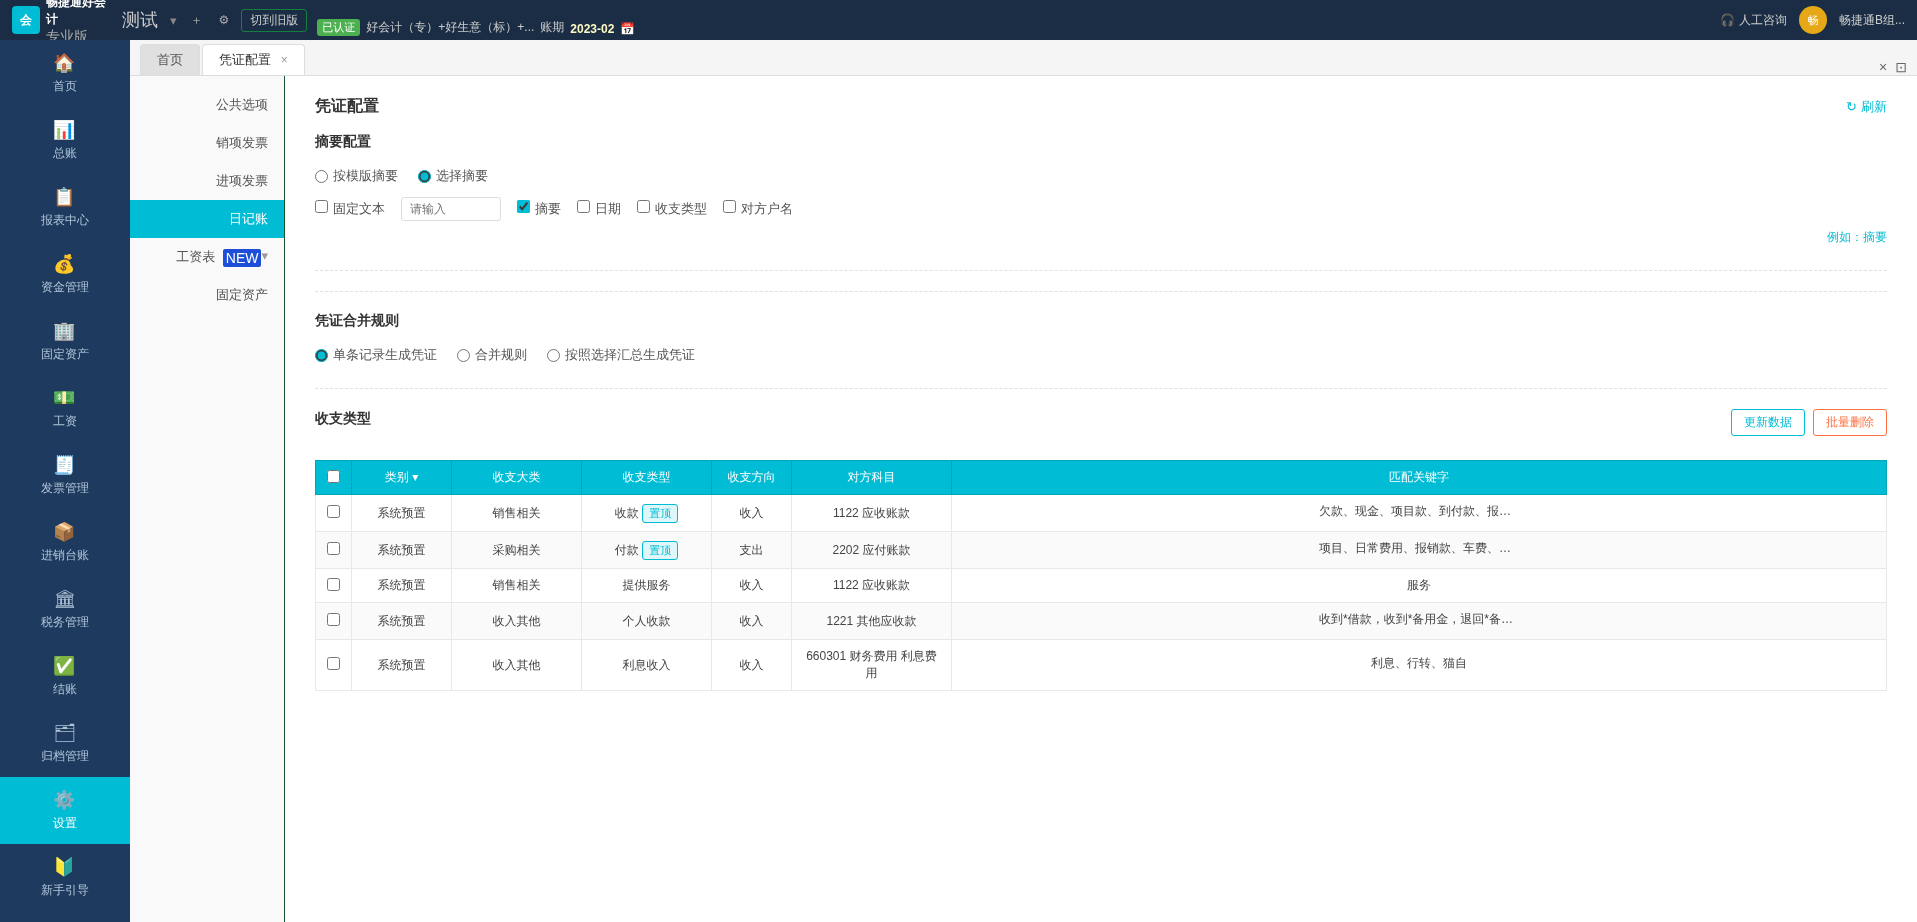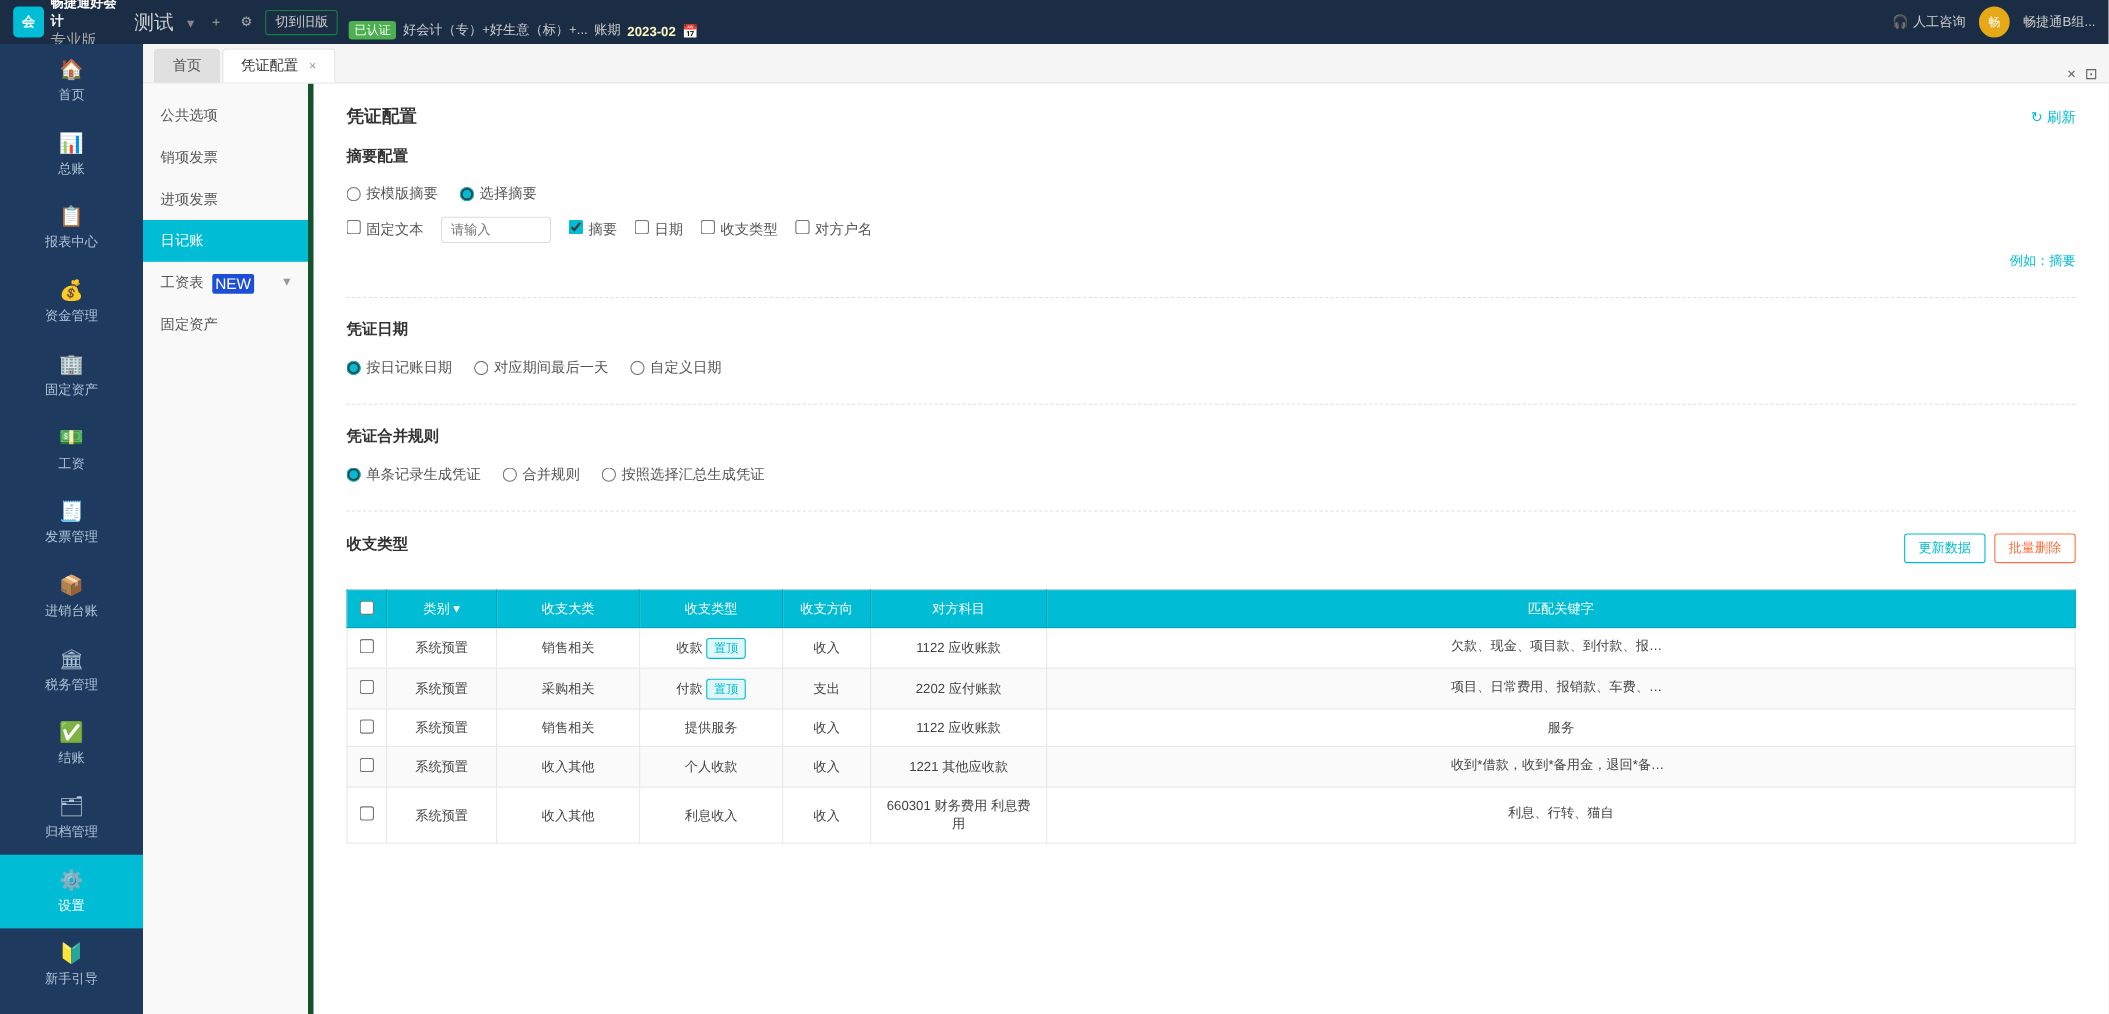--- a/index.html
+++ b/index.html
@@ -39,21 +39,21 @@
     .tab-item { padding: 6px 16px; border-radius: 4px 4px 0 0; font-size: 13px; cursor: pointer; background: #e0e0e0; color: #555; border: 1px solid #ddd; border-bottom: none; }
     .tab-item.active { background: white; color: #333; border-color: #ddd; }
     .tab-close { margin-left: 6px; color: #999; font-size: 12px; cursor: pointer; }
     .tab-window-btns { margin-left: auto; display: flex; gap: 8px; align-items: center; }
     .win-btn { background: none; border: none; font-size: 14px; cursor: pointer; color: #666; }
 
     
     .page-content { flex: 1; display: flex; overflow: hidden; background: white; }
 
     
-    .left-nav { width: 155px; background: #f9f9f9; border-right: 5px solid #14532d; flex-shrink: 0; padding-top: 10px; }
+    .left-nav { width: 155px; background: #f9f9f9; border-right: 1px solid #14532d; flex-shrink: 0; padding-top: 10px; text-align: right; }
     .left-nav-item { padding: 10px 16px; font-size: 13px; color: #555; cursor: pointer; position: relative; }
     .left-nav-item.active { background: #00bcd4; color: white; }
     .left-nav-item .new-badge { background: #1d4ed8; color: white; font-size: 14px; padding: 1px 3px; border-radius: 2px; margin-left: 4px; vertical-align: middle; }
     .left-nav-item .arrow { float: right; color: #999; }
 
     
     .config-area { flex: 1; overflow-y: auto; padding: 20px 30px; }
 
     
     .page-header { display: flex; align-items: center; justify-content: space-between; margin-bottom: 16px; }
@@ -267,37 +267,20 @@
               <input type="checkbox" class="checkbox-input" style="">
               <span>对方户名</span>
             </label>
           </div>
 
           <div class="example-text">例如：摘要</div>
         </div>
 
         <hr class="section-divider">
 
-        <div class="section">
-          <div class="section-title">凭证日期</div>
-          <div class="radio-group">
-            <label class="radio-label">
-              <input type="radio" name="date" class="radio-input" checked="" style="">
-              <span>按日记账日期</span>
-            </label>
-            <label class="radio-label">
-              <input type="radio" name="date" class="radio-input" style="">
-              <span>对应期间最后一天</span>
-            </label>
-            <label class="radio-label">
-              <input type="radio" name="date" class="radio-input" style="">
-              <span>自定义日期</span>
-            </label>
-          </div>
-        </div>
 
         <hr class="section-divider">
 
         <div class="section">
           <div class="section-title">凭证合并规则</div>
           <div class="radio-group">
             <label class="radio-label">
               <input type="radio" name="merge" class="radio-input" checked="" style="">
               <span>单条记录生成凭证</span>
             </label>

